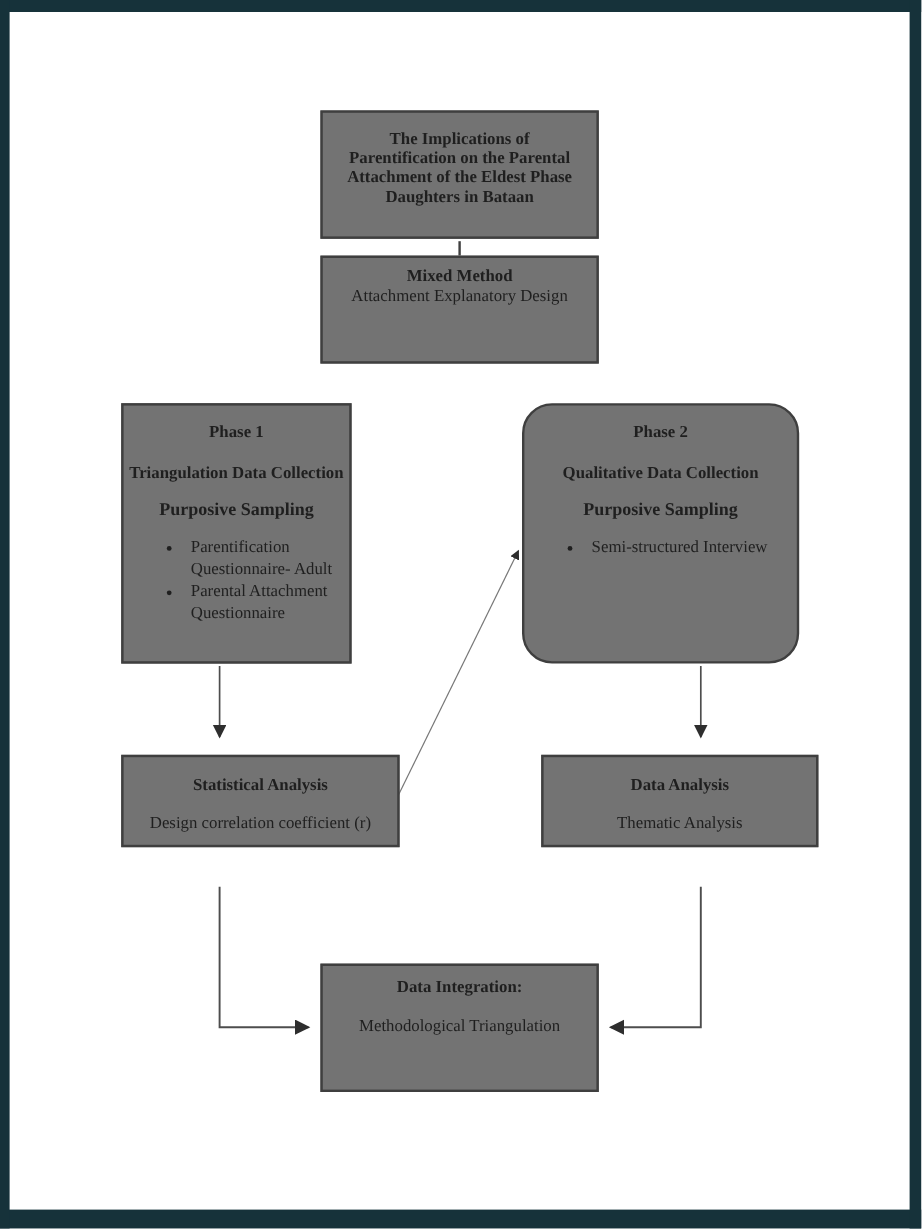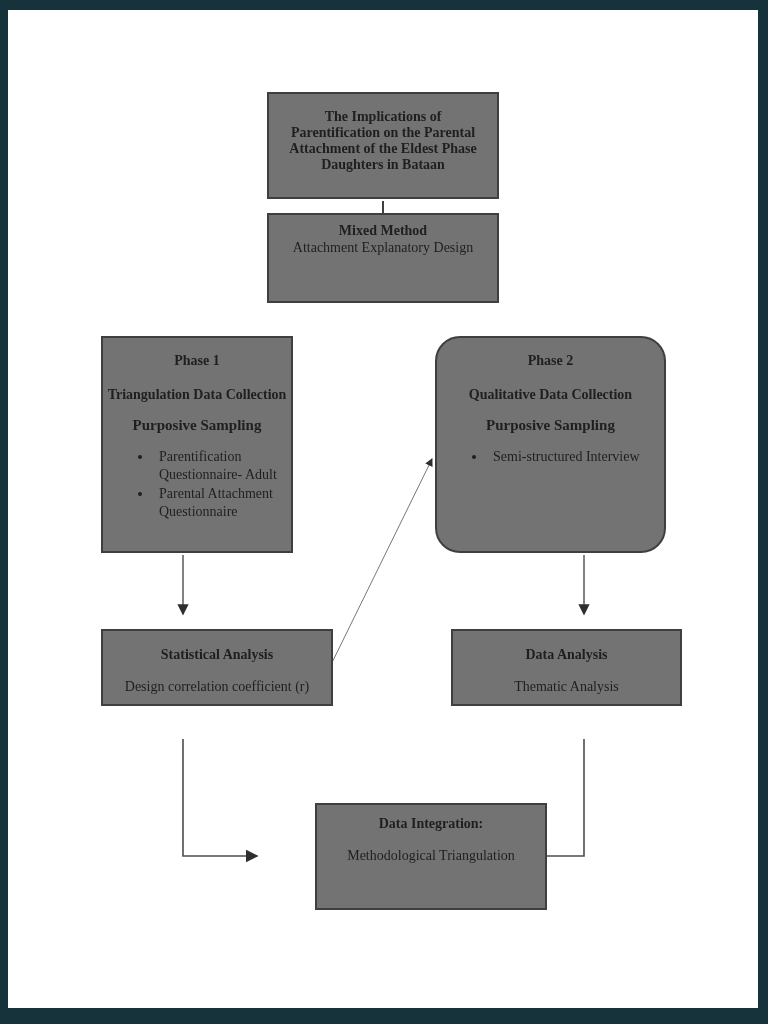--- a/index.html
+++ b/index.html
@@ -47,21 +47,21 @@
     font-size: 14px;
     font-weight: normal;
   }
   .phase-box ul li { margin: 0 0 1px 0; padding-left: 6px; }
 
   .analysis-box { top: 629px; width: 232px; height: 77px; padding-top: 15px; }
   .stat-box { left: 101px; }
   .da-box { left: 435px; width: 231px; margin-left: 16px; }
   .analysis-box .body, .method-box .body, .integration-box .body { margin-top: 15px; font-weight: normal; }
 
-  .integration-box { left: 267px; top: 803px; width: 232px; height: 107px; padding-top: 10px; margin-left: 48px; }
+  .integration-box { left: 267px; top: 803px; width: 232px; height: 107px; padding-top: 10px; }
 
   .connectors {
     position: absolute;
     left: 0; top: 0;
     width: 768px; height: 1024px;
     pointer-events: none;
   }
 </style>
 </head>
 <body>

